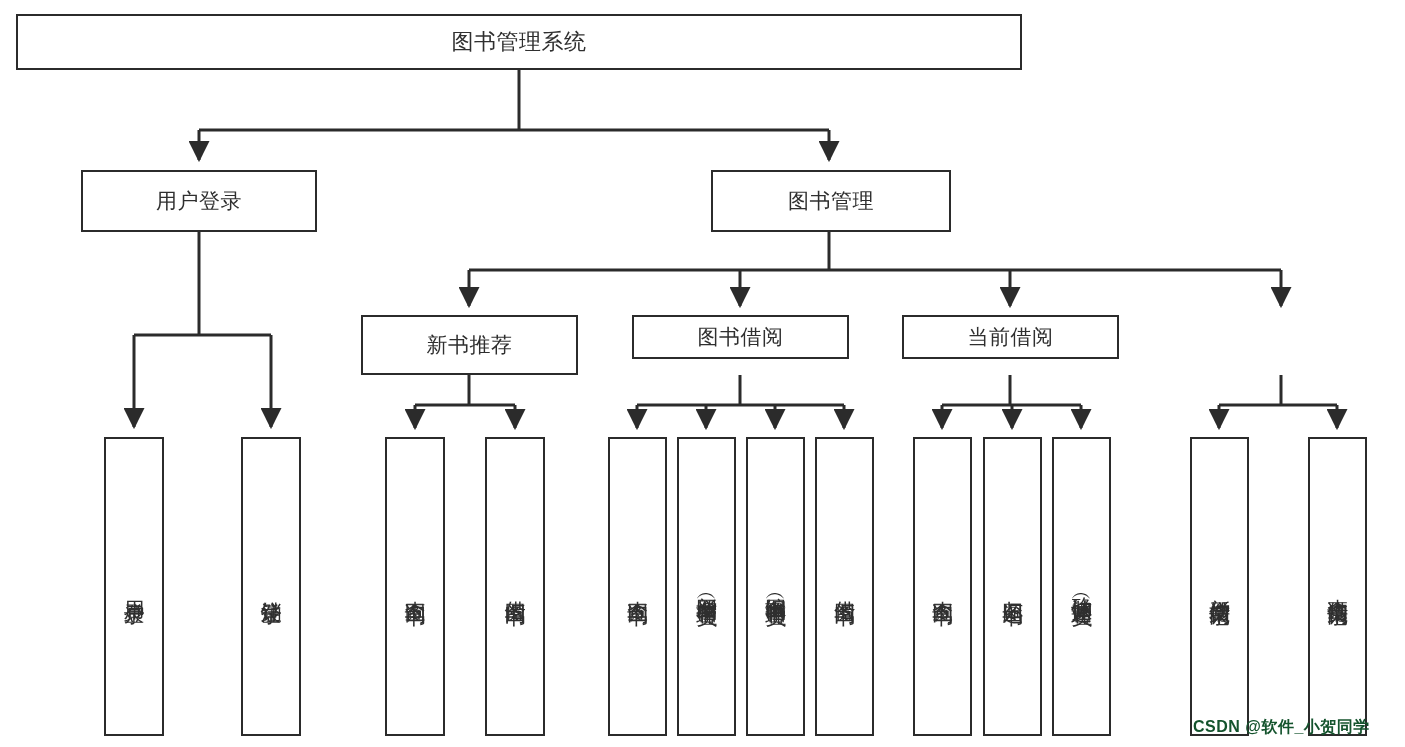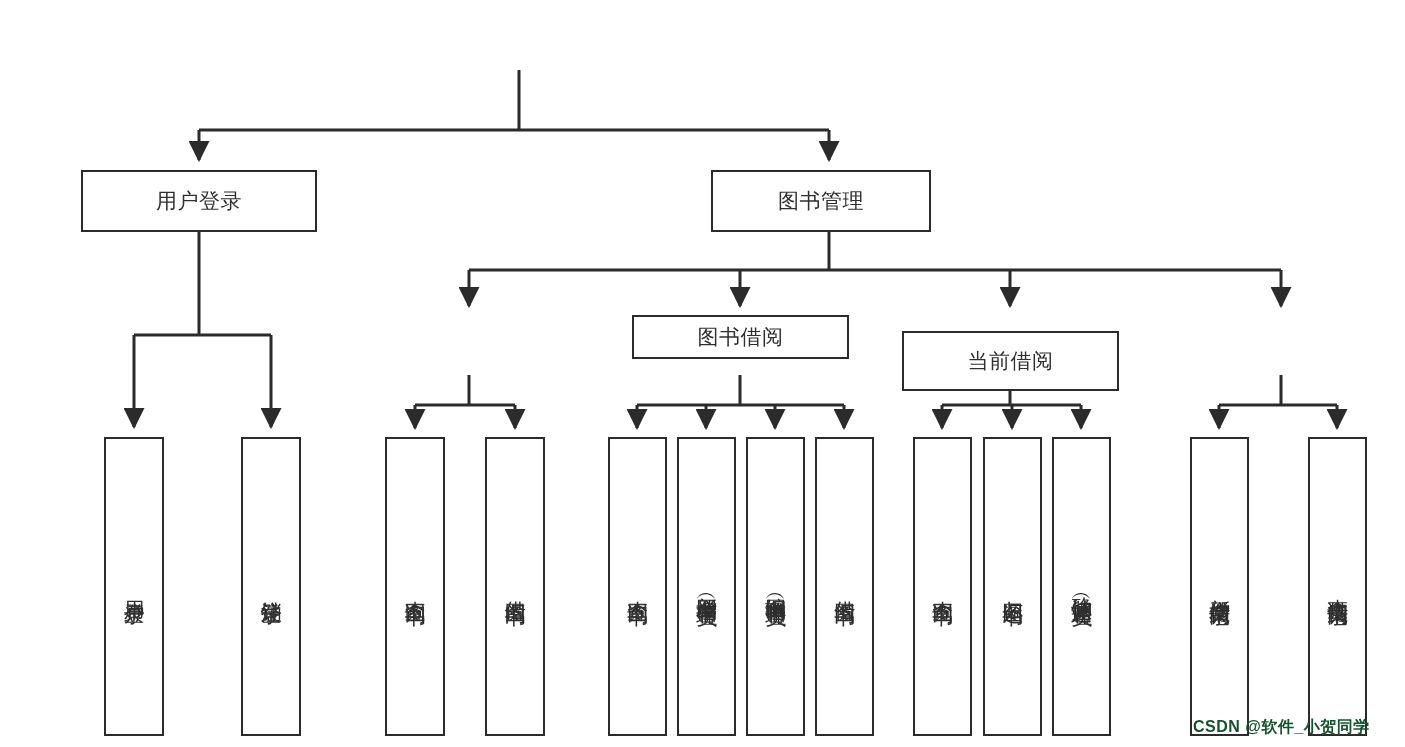--- a/index.html
+++ b/index.html
@@ -122,32 +122,38 @@
       <path d="M 1012 405 L 1012 428" marker-end="url(#arrow)"></path>
       <path d="M 1081 405 L 1081 428" marker-end="url(#arrow)"></path>
 
       <path d="M 1281 375 L 1281 405"></path>
       <path d="M 1219 405 L 1337 405"></path>
       <path d="M 1219 405 L 1219 428" marker-end="url(#arrow)"></path>
       <path d="M 1337 405 L 1337 428" marker-end="url(#arrow)"></path>
     </g>
   </svg>
 
+  <div class="node root horiz" style="left:16px; top:14px; width:1006px; height:56px;">
+    <span class="lbl">图书管理系统</span>
+  </div>
 
   <div class="node horiz" style="left:81px; top:170px; width:236px; height:62px;">
     <span class="lbl">用户登录</span>
   </div>
-  <div class="node horiz" style="left:711px; top:170px; width:220px; height:62px;">
+  <div class="node horiz" style="left:711px; top:170px; width:240px; height:62px;">
     <span class="lbl">图书管理</span>
   </div>
 
+  <div class="node horiz" style="left:361px; top:315px; width:217px; height:60px;">
+    <span class="lbl">新书推荐</span>
+  </div>
   <div class="node horiz" style="left:632px; top:315px; width:217px; height:44px;">
     <span class="lbl">图书借阅</span>
   </div>
-  <div class="node horiz" style="left:902px; top:315px; width:217px; height:60px;margin-top:16px;">
+  <div class="node horiz" style="left:902px; top:315px; width:217px; height:44px;">
     <span class="lbl">当前借阅</span>
   </div>
 
   <div class="node vert" style="left:104px; top:437px; width:60px; height:299px;">
     <span class="lbl">用户登录</span>
   </div>
   <div class="node vert" style="left:241px; top:437px; width:60px; height:299px;">
     <span class="lbl">注销登录</span>
   </div>
 

